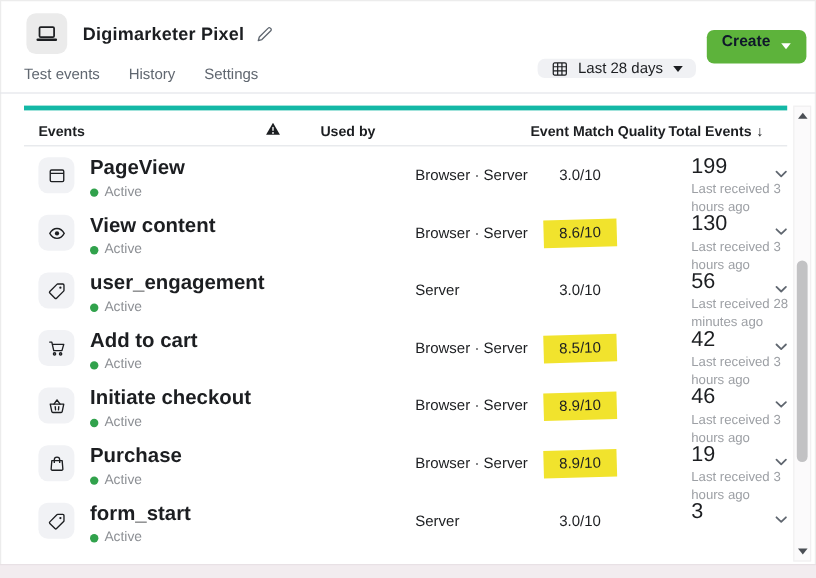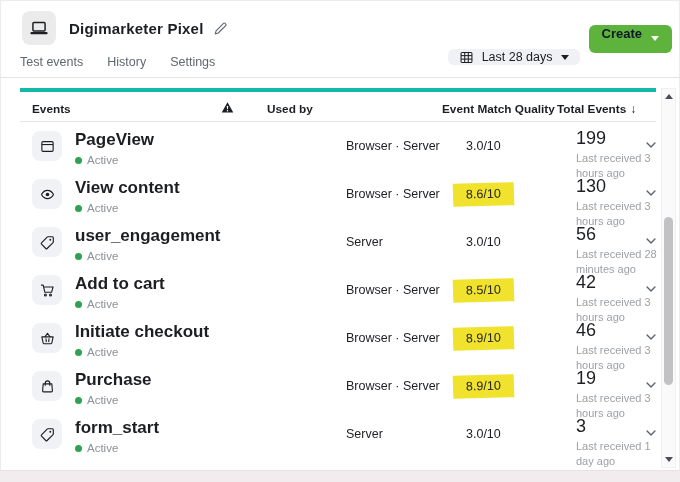--- a/index.html
+++ b/index.html
@@ -334,21 +334,20 @@
         <span class="dot"></span>
         <span>Active</span>
       </div>
     </div>
     <div class="connection">Server</div>
     <div class="quality">
       <span class="q-val">3.0/10</span>
     </div>
     <div class="total-block">
       <div class="t-num">3</div>
-      <div class="t-sub">Last received 1 day ago</div>
     </div>
     <span class="chevron">
       <svg width="14" height="14" viewBox="0 0 16 16" fill="none" stroke="#606770" stroke-width="1.7" stroke-linecap="round" stroke-linejoin="round">
         <polyline points="3.5,5.8 8,10.2 12.5,5.8"></polyline>
       </svg>
     </span>
   </div>
     </div>
 </div>
 

